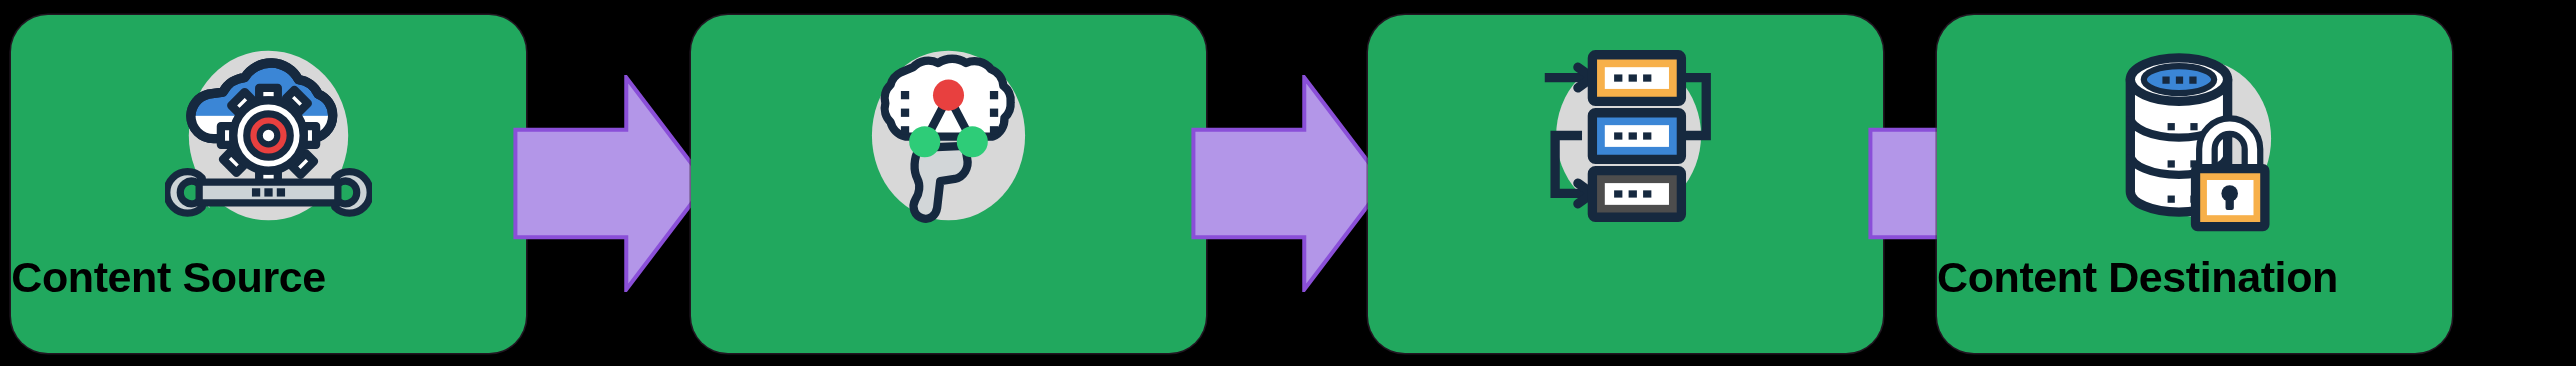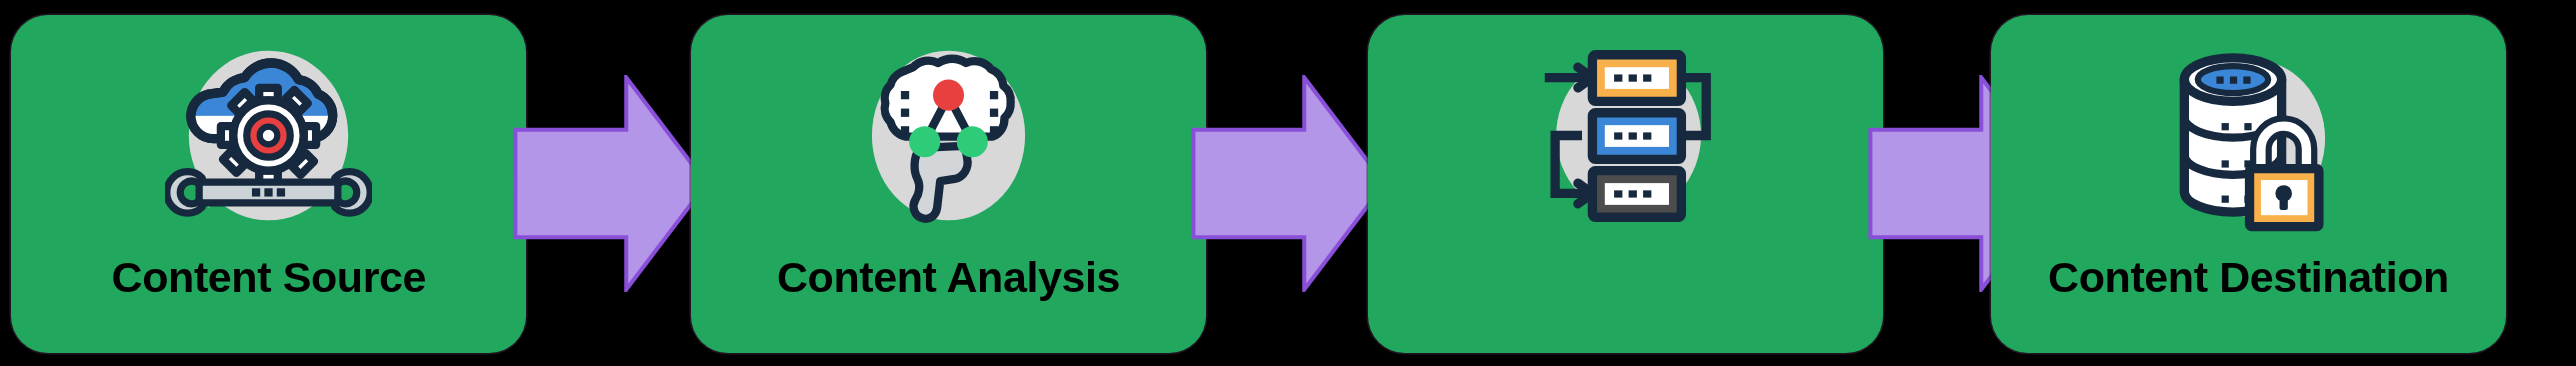--- a/index.html
+++ b/index.html
@@ -27,21 +27,21 @@
     width: 515px;
     height: 338px;
     background: #21a85e;
     border-radius: 37px;
     box-shadow: 0 0 0 1.6px rgba(60, 40, 60, 0.55);
     box-sizing: border-box;
   }
   .stage-card.s1 { left: 11.3px; }
   .stage-card.s2 { left: 691px; }
   .stage-card.s3 { left: 1368px; }
-  .stage-card.s4 { left: 1991px; padding-left: 38px; }
+  .stage-card.s4 { left: 1937px; padding-left: 38px; }
 
   .card-icon-wrap {
     position: absolute;
     left: 0;
     top: 17.7px;
     width: 100%;
     height: 207px;
     display: flex;
     align-items: center;
     justify-content: center;
@@ -50,21 +50,20 @@
     display: block;
     width: 207px;
     height: 207px;
   }
 
   .card-label {
     position: absolute;
     left: 0;
     top: 240px;
     width: 100%;
-    text-align: center;
     font-size: 43px;
     font-weight: bold;
     color: #000000;
     letter-spacing: -0.4px;
     line-height: 1.05;
     white-space: nowrap;
     font-family: "Liberation Sans", "DejaVu Sans", sans-serif;
   }
 
   
@@ -159,21 +158,20 @@
         <circle cx="123" cy="106" r="15" fill="#2ecc78"></circle>
 
         <rect x="54" y="57" width="8" height="8" fill="#16293f"></rect>
         <rect x="54" y="74" width="8" height="8" fill="#16293f"></rect>
         <rect x="54" y="91" width="8" height="8" fill="#16293f"></rect>
         <rect x="140" y="57" width="8" height="8" fill="#16293f"></rect>
         <rect x="140" y="74" width="8" height="8" fill="#16293f"></rect>
         <rect x="140" y="91" width="8" height="8" fill="#16293f"></rect>
       </svg>
     </div>
-    <div class="card-label">Content Analysis</div>
   </div>
 
   <div class="flow-arrow a2">
     <svg viewBox="0 0 244 270" xmlns="http://www.w3.org/2000/svg">
       <polygon points="3,68 141,68 141,3 241,135 141,267 141,202 3,202" fill="#b396e8" stroke="#8a4fd8" stroke-width="5" stroke-linejoin="miter"></polygon>
     </svg>
   </div>
 
   <div class="stage-card s3">
     <div class="card-icon-wrap">

